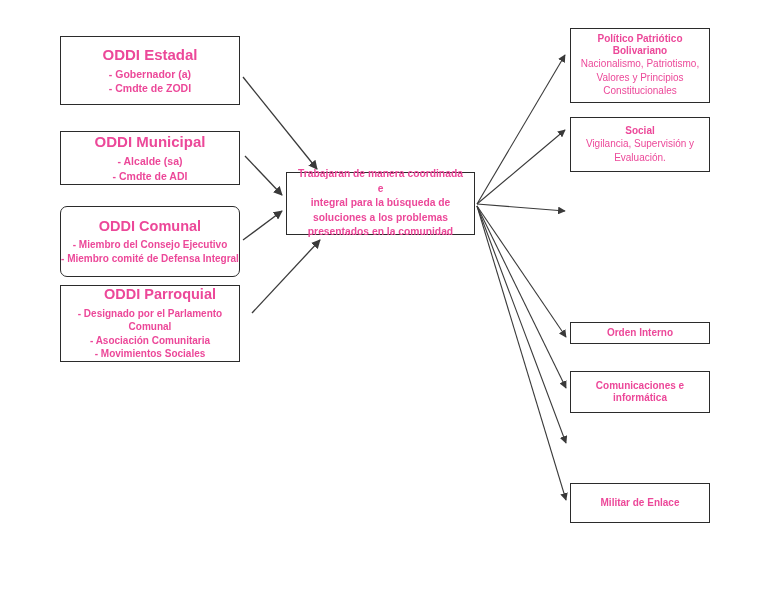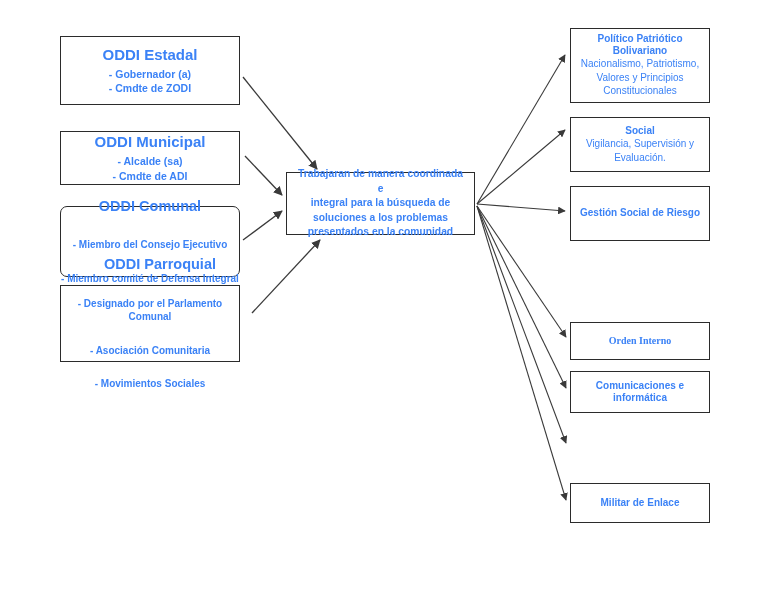--- a/index.html
+++ b/index.html
@@ -29,21 +29,21 @@
   .node {
     position: absolute;
     box-sizing: border-box;
     border: 1.5px solid #2b2b2b;
     background: #ffffff;
     display: flex;
     flex-direction: column;
     align-items: center;
     justify-content: center;
     text-align: center;
-    color: #3b82f6;
+    color: #ec4899;
     z-index: 2;
   }
   .node-title {
     font-weight: bold;
     line-height: 1.22;
   }
   .node-sub {
     line-height: 1.35;
     text-align: center;
   }
@@ -54,21 +54,21 @@
   .left-node .node-sub { font-size: 10.5px; font-weight: bold; }
 
   #node-estadal    { top: 36px;  height: 69px; }
   #node-municipal  { top: 131px; height: 54px; }
   #node-comunal    { top: 206px; height: 71px; border-radius: 7px; }
   #node-parroquial { top: 285px; height: 77px; }
 
   #node-comunal .node-title   { font-size: 14.5px; }
   #node-parroquial .node-title{ font-size: 14.5px; margin-left: 20px; }
   #node-comunal .node-sub,
-  #node-parroquial .node-sub  { font-size: 10px; margin-top: 20px; }
+  #node-parroquial .node-sub  { font-size: 10px; }
 
   
   #node-center {
     left: 286px;
     top: 172px;
     width: 189px;
     height: 63px;
     padding: 2px 8px;
   }
   #node-center .node-sub {
@@ -78,21 +78,21 @@
   }
 
   
   .right-node { left: 570px; width: 140px; }
   .right-node .node-title { font-size: 10px; }
   .right-node .node-sub   { font-size: 10px; font-weight: normal; }
 
   #node-politico   { top: 28px;  height: 75px; }
   #node-social     { top: 117px; height: 55px; }
   #node-riesgo     { top: 186px; height: 55px; }
-  #node-orden      { top: 322px; height: 38px; font-family: Liberation Serif, serif; }
+  #node-orden      { top: 322px; height: 22px; }
   #node-comunicaciones { top: 371px; height: 42px; }
   #node-economico  { top: 426px; height: 41px; }
   #node-militar    { top: 483px; height: 40px; }
 </style>
 </head>
 <body>
 
 <div id="canvas">
 
   <svg id="arrow-layer" viewBox="0 0 768 594" width="768" height="594">
@@ -155,23 +155,20 @@
     <div class="node-sub">Valores y Principios</div>
     <div class="node-sub">Constitucionales</div>
   </div>
 
   <div class="node right-node" id="node-social">
     <div class="node-title">Social</div>
     <div class="node-sub">Vigilancia, Supervisión y</div>
     <div class="node-sub">Evaluación.</div>
   </div>
 
-  <div class="node right-node" id="node-riesgo">
-    <div class="node-title">Gestión Social de Riesgo</div>
-  </div>
 
   <div class="node right-node" id="node-orden">
     <div class="node-title">Orden Interno</div>
   </div>
 
   <div class="node right-node" id="node-comunicaciones">
     <div class="node-title">Comunicaciones e</div>
     <div class="node-title">informática</div>
   </div>
 

